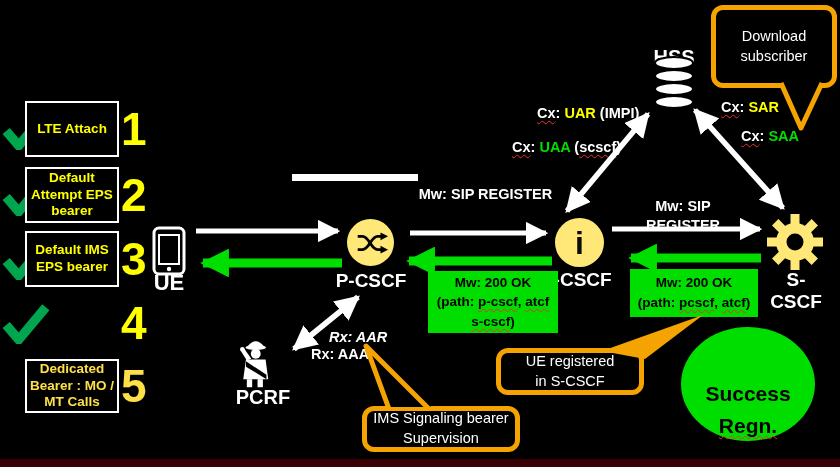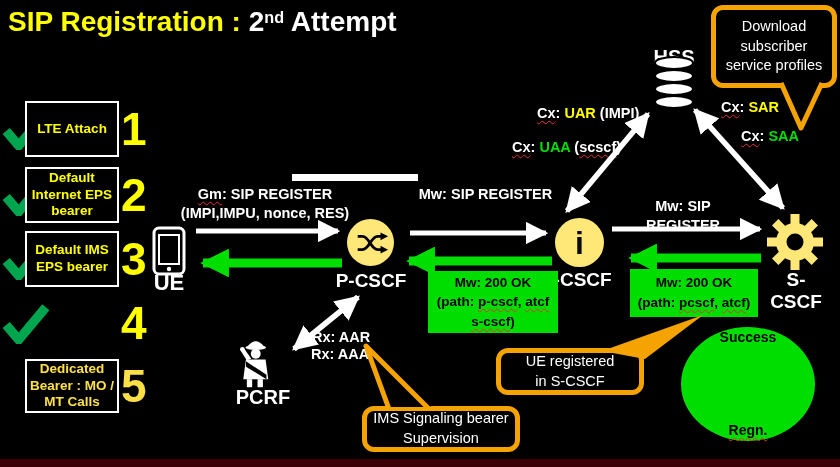--- a/index.html
+++ b/index.html
@@ -31,54 +31,51 @@
   
   .gbox{position:absolute;background:var(--green);color:#000;font-weight:bold;font-size:13.5px;
         display:flex;flex-direction:column;align-items:center;justify-content:center;
         text-align:center;line-height:1.45;}
   
   .callout{position:absolute;background:#000;border:5px solid var(--orange);border-radius:12px;
            color:#fff;display:flex;flex-direction:column;align-items:center;justify-content:center;
            text-align:center;font-size:14.5px;line-height:1.35;box-sizing:border-box;}
   
   #success{position:absolute;left:681px;top:327px;width:134px;height:114px;border-radius:50%;
-           background:var(--green);color:#000;font-weight:bold;font-size:14px;line-height:1.5;
-           display:flex;flex-direction:column;align-items:center;justify-content:space-between;}
+           background:var(--green);color:#000;font-weight:bold;font-size:21px;line-height:1.5;
+           display:flex;flex-direction:column;align-items:center;justify-content:flex-end;}
   #overlay{position:absolute;left:0;top:0;width:840px;height:467px;pointer-events:none;}
   .lw{stroke:#fff;stroke-width:5;}
   .lw2{stroke:#fff;stroke-width:5.5;}
   .lg{stroke:var(--green);stroke-width:9;}
   .ah-w{fill:#fff;}
   .ah-g{fill:var(--green);}
   .tail-line{stroke:var(--orange);stroke-width:5;fill:none;stroke-linejoin:round;}
   #bottom-strip{left:0;top:459px;width:840px;height:8px;background:var(--maroon-strip);}
   #white-bar{left:292px;top:174px;width:126px;height:7px;background:#fff;}
 </style>
 </head>
 <body>
 
 <div id="stage">
 
-  <div id="title" class="abs">
-    <span class="t-yel">SIP Registration : </span><span class="t-wht">2</span><span class="t-wht sup">nd</span><span class="t-wht"> Attempt</span>
-  </div>
 
   <svg class="abs" style="left:2px;top:110px" width="48" height="40" viewBox="0 0 46 38">
       <path d="M4 20 L16 34 L42 3" stroke="var(--check-green)" stroke-width="9" fill="none"></path>
     </svg>
   <div class="step-box yel" style="top:101px;height:56px;justify-content:center;">
       <span>LTE Attach</span>
     </div>
   <div class="step-num yel" style="top:106px;">1</div>
 
   <svg class="abs" style="left:2px;top:176px" width="48" height="40" viewBox="0 0 46 38">
       <path d="M4 20 L16 34 L42 3" stroke="var(--check-green)" stroke-width="9" fill="none"></path>
     </svg>
   <div class="step-box yel" style="top:167px;height:56px;">
-      <span>Default Internet EPS bearer</span>
+      <span>Default Attempt EPS bearer</span>
     </div>
   <div class="step-num yel" style="top:172px;">2</div>
 
   <svg class="abs" style="left:2px;top:240px" width="48" height="40" viewBox="0 0 46 38">
       <path d="M4 20 L16 34 L42 3" stroke="var(--check-green)" stroke-width="9" fill="none"></path>
     </svg>
   <div class="step-box yel" style="top:231px;height:56px;">
       <span>Default IMS EPS bearer</span>
     </div>
   <div class="step-num yel" style="top:236px;">3</div>
@@ -95,24 +92,20 @@
 
   <div class="abs" id="white-bar"></div>
 
   <svg class="abs" style="left:151px;top:226px" width="36" height="50" viewBox="0 0 34 50">
     <rect x="2" y="2" width="30" height="46" rx="5" fill="none" stroke="#fff" stroke-width="3"></rect>
     <rect x="7" y="9" width="20" height="29" fill="none" stroke="#fff" stroke-width="2"></rect>
     <circle cx="17" cy="43" r="2.2" fill="#fff"></circle>
   </svg>
   <div class="node-label" style="left:139px;top:270px;width:60px;font-size:22px;">UE</div>
 
-  <div class="lbl ctr" style="left:150px;top:185px;width:230px;">
-    <span class="sq">Gm</span><span>: SIP REGISTER</span><br>
-    <span>(IMPI,IMPU, nonce, RES)</span>
-  </div>
 
 
   <div class="node-circle" style="left:347px;top:219px;width:47px;height:47px;">
     <svg width="38" height="38" viewBox="0 0 40 40">
       <path d="M6 13 h5 c7 0 9 14 16 14 h4" stroke="#000" stroke-width="3" fill="none"></path>
       <path d="M6 27 h5 c7 0 9 -14 16 -14 h4" stroke="#000" stroke-width="3" fill="none"></path>
       <polygon points="30,23 38,27 30,31" fill="#000"></polygon>
       <polygon points="30,9 38,13 30,17" fill="#000"></polygon>
     </svg>
   </div>
@@ -172,42 +165,41 @@
   <div class="lbl" style="left:512px;top:139px;">
     <span class="sq">Cx</span><span>: </span><span class="grn">UAA</span><span> (</span><span class="sq">scscf</span><span>)</span>
   </div>
   <div class="lbl" style="left:721px;top:99px;">
     <span class="sq">Cx</span><span>: </span><span class="yel">SAR</span>
   </div>
   <div class="lbl" style="left:741px;top:128px;">
     <span class="sq">Cx</span><span>: </span><span class="grn">SAA</span>
   </div>
 
-  <div class="lbl yel" style="left:312px;top:329px;">Rx: AAR</div>
+  <div class="lbl yel" style="left:329px;top:329px;font-style:italic;">Rx: AAR</div>
   <div class="lbl yel" style="left:311px;top:346px;">Rx: AAA</div>
 
   <svg class="abs" style="left:236px;top:339px" width="52" height="50" viewBox="0 0 52 56">
     <g fill="#fff">
       <path d="M10 8 q9 -11 18 0 z"></path>
       <ellipse cx="19" cy="9.5" rx="11.5" ry="2.8"></ellipse>
       <circle cx="19" cy="16.5" r="5.5"></circle>
       <path d="M9 24 L2 13 L6 10.5 L14 22 z"></path>
       <circle cx="4" cy="11.5" r="2.6"></circle>
       <path d="M8 23 L30 23 L33 45 L5 45 z"></path>
       <rect x="9" y="45" width="6" height="9"></rect>
       <rect x="21" y="45" width="6" height="9"></rect>
     </g>
     <path d="M8 25 L31 40 L31 45 L8 31 z" fill="#000"></path>
   </svg>
   <div class="node-label" style="left:232px;top:386px;width:62px;font-size:20px;">PCRF</div>
 
   <div class="callout" style="left:711px;top:5px;width:126px;height:83px;">
     <span>Download</span>
     <span>subscriber</span>
-    <span>service profiles</span>
   </div>
 
   <div class="callout" style="left:496px;top:348px;width:148px;height:47px;">
     <span>UE registered</span>
     <span>in S-CSCF</span>
   </div>
 
   <div class="callout" style="left:362px;top:406px;width:158px;height:46px;">
     <span>IMS Signaling bearer</span>
     <span>Supervision</span>

